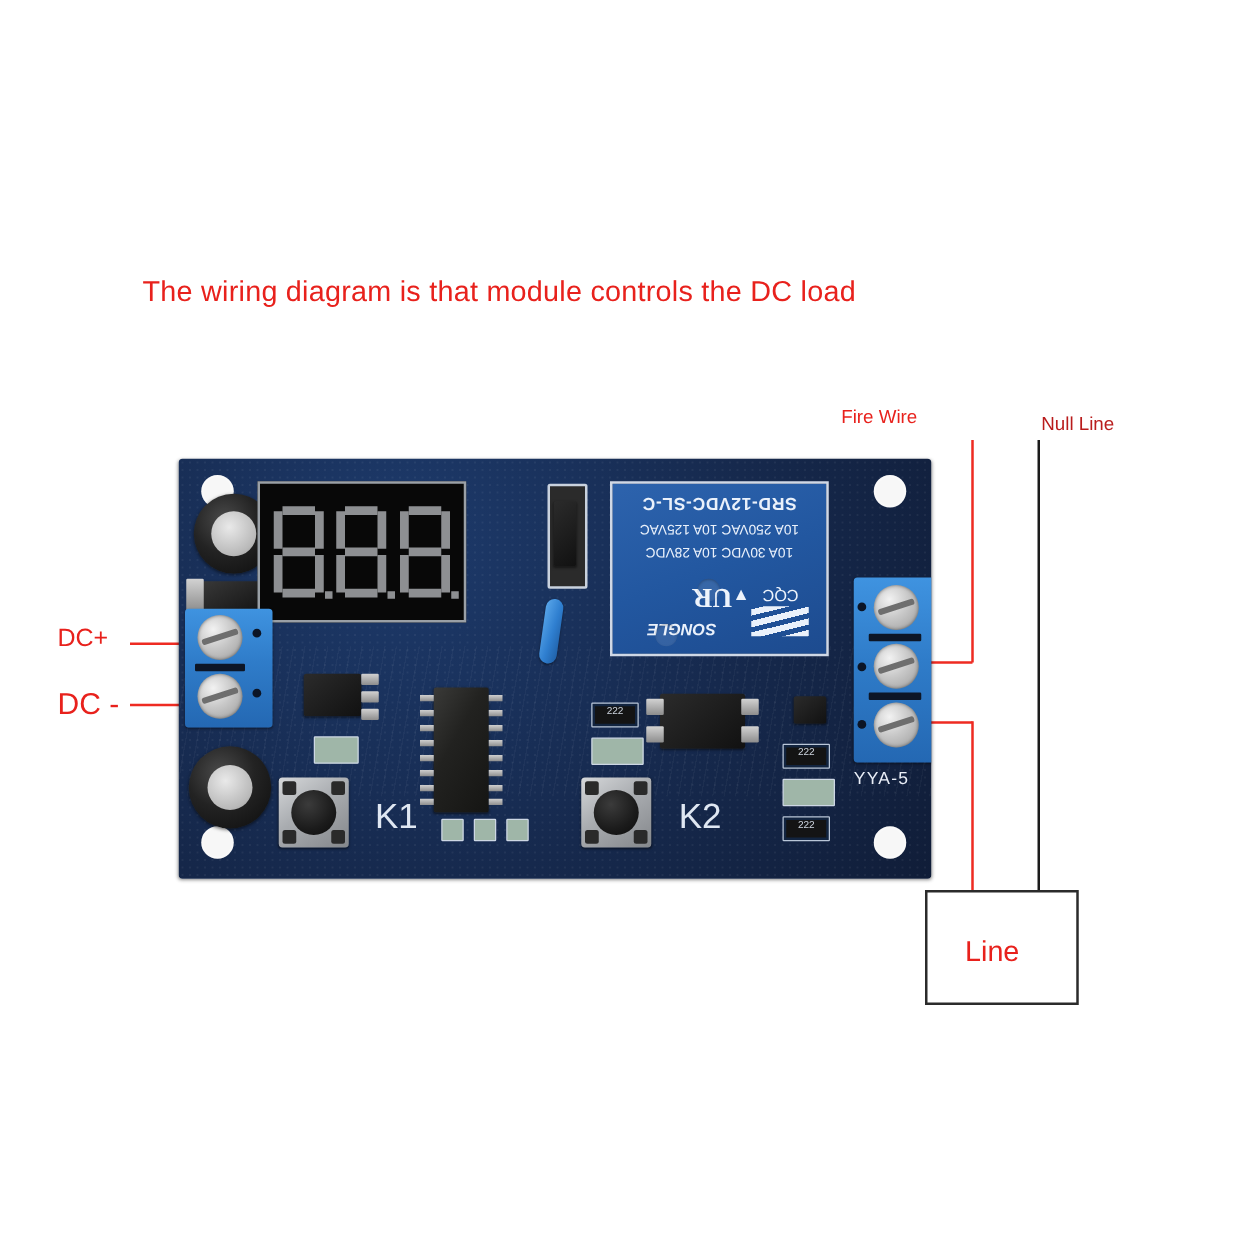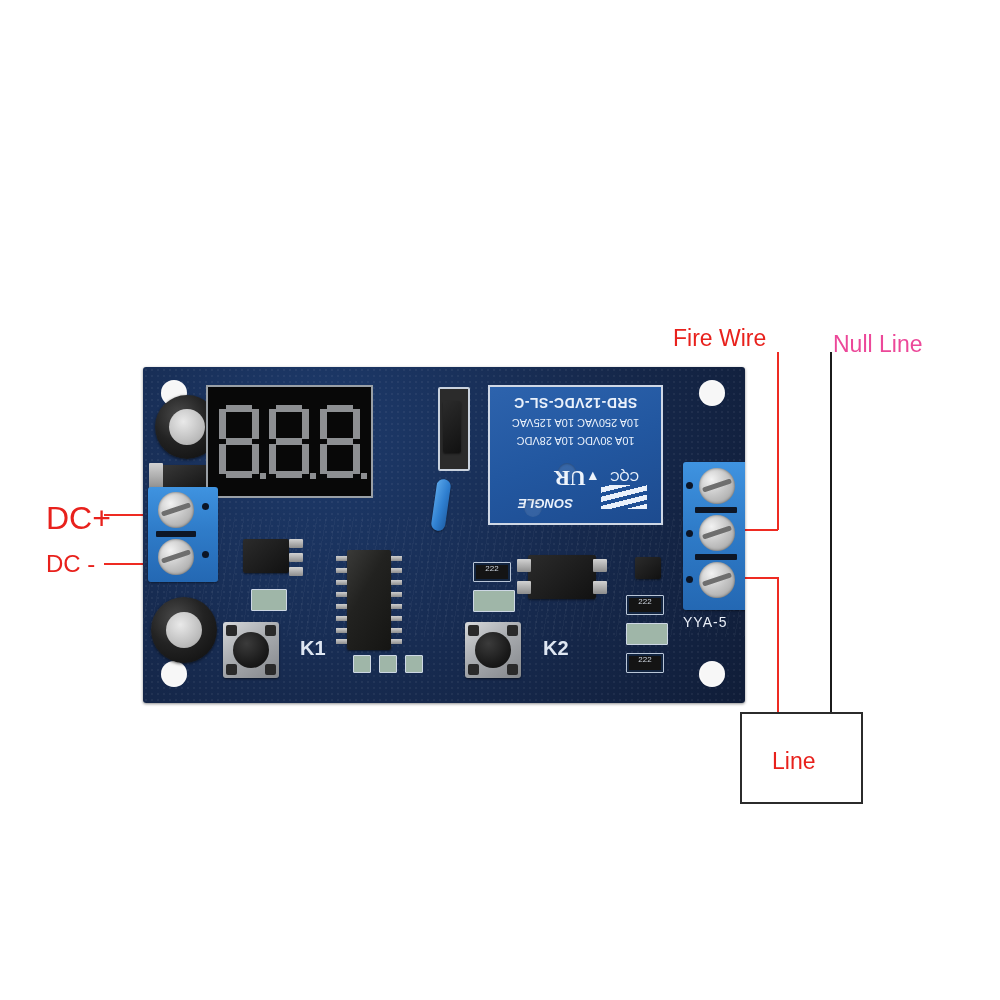--- a/index.html
+++ b/index.html
@@ -4,26 +4,26 @@
 <style>
   html,body{margin:0;padding:0;background:#ffffff;}
   body{width:1000px;height:1000px;position:relative;overflow:hidden;
        font-family:"Liberation Sans","DejaVu Sans",sans-serif;}
 
   #stage{position:absolute;left:0;top:0;width:1000px;height:1000px;background:#fff;}
 
   
   .caption{position:absolute;left:114px;top:220px;font-size:23px;color:#e8211c;
            letter-spacing:.2px;white-space:nowrap;}
-  .lbl{position:absolute;white-space:nowrap;font-size:23px;}
+  .lbl{position:absolute;white-space:nowrap;font-size:15px;}
   .lbl.red{color:#e8211c;}
-  .lbl.black{color:#ec4899;}
+  .lbl.black{color:#b91c1c;}
   #lbl-fire{left:673px;top:325px;}
   #lbl-null{left:833px;top:331px;}
-  #lbl-dcp{left:46px;top:500px;font-size:32px;}
+  #lbl-dcp{left:46px;top:500px;font-size:20px;}
   #lbl-dcm{left:46px;top:550px;font-size:24px;}
   #lbl-load{left:772px;top:748px;font-size:23px;}
 
   
   .wire{position:absolute;background:#ee2b22;}
   .wire.blk{background:#1b1b1b;}
   .vw{width:2px;}
   .hw{height:2px;}
 
   
@@ -112,21 +112,21 @@
   
   .btn{position:absolute;width:56px;height:56px;border-radius:3px;
     background:linear-gradient(145deg,#d6d8da 0%,#a9acb0 45%,#84878b 100%);
     box-shadow:0 1px 2px rgba(0,0,0,.5);}
   .btn .cap{position:absolute;left:10px;top:10px;width:36px;height:36px;border-radius:50%;
     background:radial-gradient(circle at 38% 32%, #3b3b3b 0%, #1b1b1b 60%, #0b0b0b 100%);}
   .btn i{position:absolute;width:11px;height:11px;border-radius:2px;background:#2a2a2a;}
   .btn i.p1{left:3px;top:3px;} .btn i.p2{right:3px;top:3px;}
   .btn i.p3{left:3px;bottom:3px;} .btn i.p4{right:3px;bottom:3px;}
   #btnK1{left:80px;top:255px;} #btnK2{left:322px;top:255px;}
-  .silk{position:absolute;color:#dfe7f2;font-size:20px;font-weight:700;}
+  .silk{position:absolute;color:#dfe7f2;font-size:28px;font-weight:400;}
   #sK1{left:157px;top:270px;} #sK2{left:400px;top:270px;}
 
   
   #ic{position:absolute;left:204px;top:183px;width:44px;height:100px;
       background:linear-gradient(120deg,#3a3a38 0%,#222220 40%,#151513 100%);
       border-radius:2px;box-shadow:0 1px 2px rgba(0,0,0,.55);}
   .icpinL,.icpinR{position:absolute;width:11px;height:5px;
       background:linear-gradient(180deg,#cfcfcf,#8e8e8e);}
   .icpinL{left:-11px;} .icpinR{right:-11px;}
 
@@ -144,20 +144,21 @@
     box-shadow:0 1px 2px rgba(0,0,0,.45);transform:rotate(8deg);}
   .reg{position:absolute;background:linear-gradient(150deg,#3a3a3a,#121212);
        border-radius:2px;box-shadow:0 1px 2px rgba(0,0,0,.5);}
   .fuse{position:absolute;background:#2b2b2b;border:2px solid #c9d2de;border-radius:2px;}
 </style>
 </head>
 <body>
 
 <div id="stage">
 
+  <div class="caption">The wiring diagram is that module controls the DC load</div>
 
   <div class="wire vw" style="left:777px;top:352px;height:178px;"></div>
   <div class="wire hw" style="left:707px;top:529px;width:71px;"></div>
 
   <div class="wire hw" style="left:707px;top:577px;width:71px;"></div>
   <div class="wire vw" style="left:777px;top:577px;height:137px;"></div>
 
   <div class="wire blk vw" style="left:830px;top:352px;height:362px;"></div>
 
   <div class="wire hw" style="left:104px;top:514px;width:80px;"></div>

